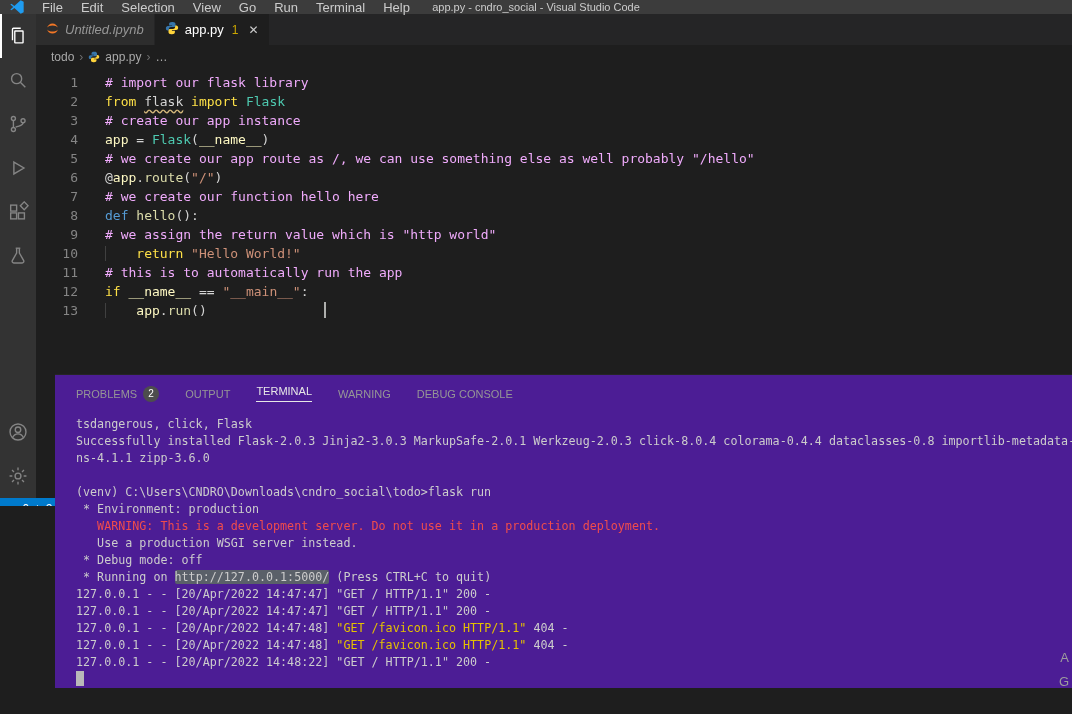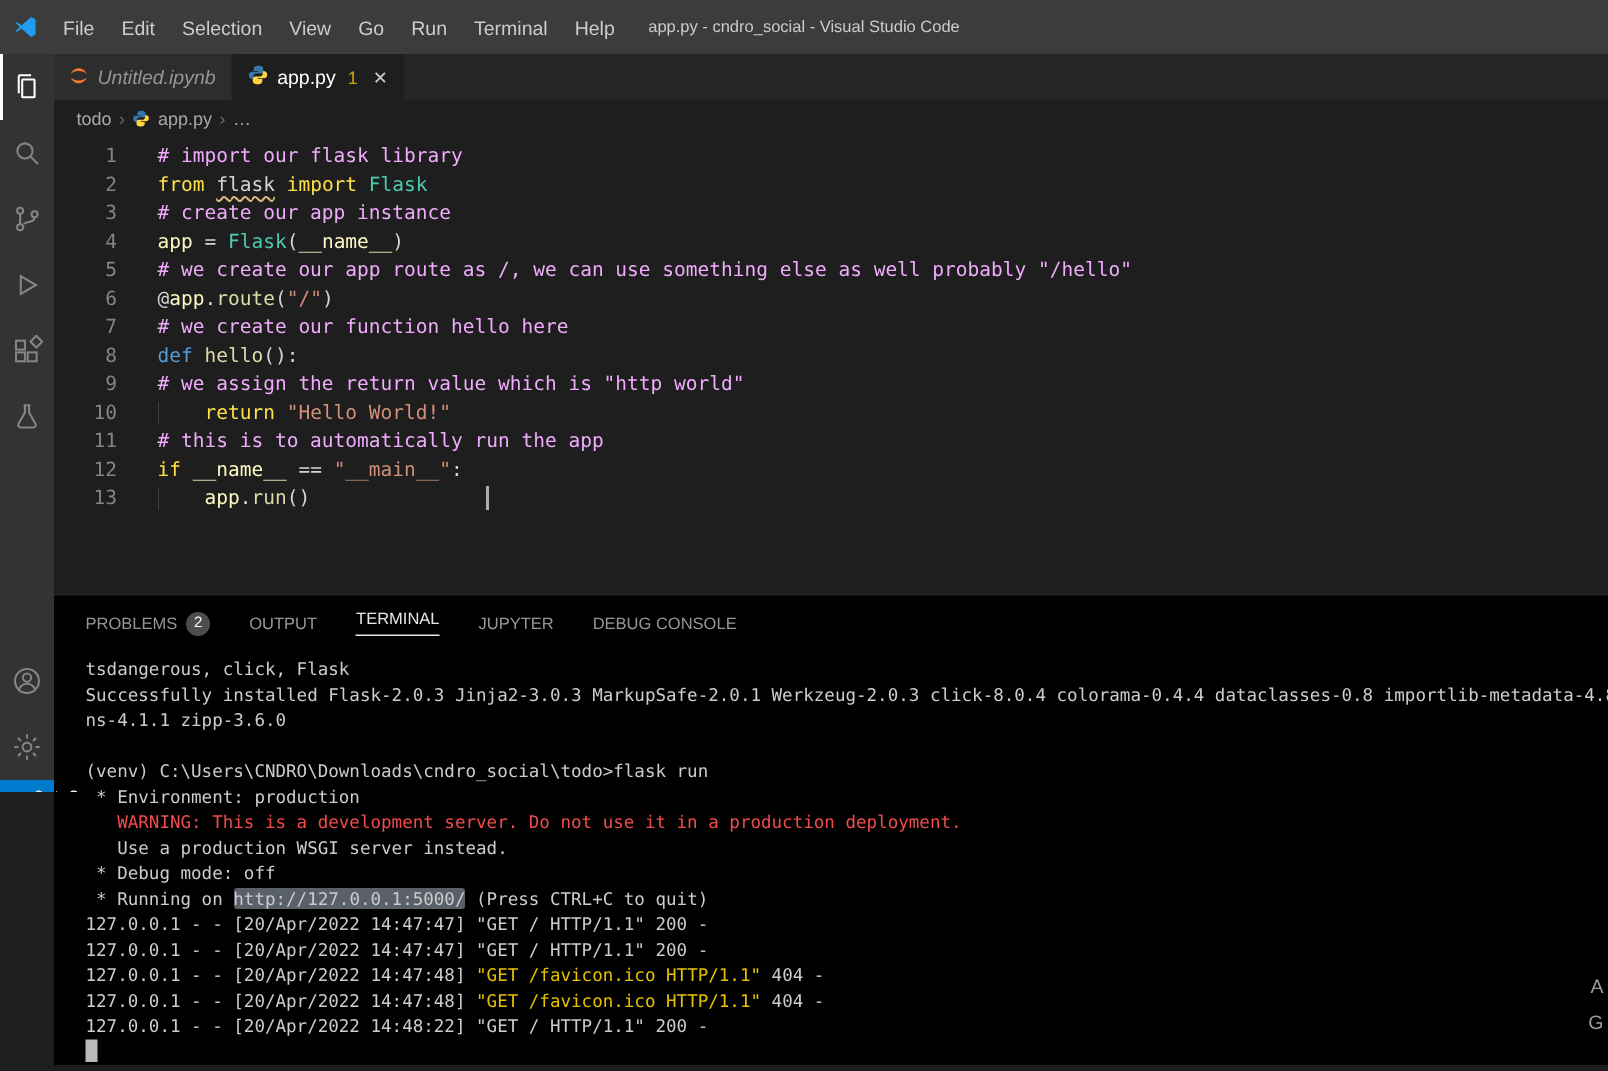--- a/index.html
+++ b/index.html
@@ -1,20 +1,20 @@
 <!DOCTYPE html>
 <html><head>
 <meta charset="utf-8">
 <style>
   * { box-sizing: border-box; margin: 0; padding: 0; }
   html,body { width:1072px; height:714px; overflow:hidden; background:#1e1e1e;
     font-family:"Liberation Sans", sans-serif; position:relative; }
 
   
-  .titlebar { height:36px; background:#3c3c3c; display:flex; align-items:center;
+  .titlebar { height:14px; background:#3c3c3c; display:flex; align-items:center;
     color:#cccccc; font-size:13px; position:relative; }
   .vscode-logo { display:flex; align-items:center; margin:0 8px 0 9px; }
   .menubar { display:flex; }
   .menu-item { padding:0 9px; cursor:default; }
   .window-title { position:absolute; left:50%; transform:translateX(-50%);
     font-size:11px; color:#cccccc; white-space:nowrap; }
 
   
   .main { display:flex; height:484px; }
 
@@ -52,22 +52,22 @@
   .tk-comment{color:#f0abfc} .tk-kw{color:#fde047} .tk-kwblue{color:#569cd6}
   .tk-func{color:#dcdcaa} .tk-var{color:#fef9c3} .tk-class{color:#4ec9b0}
   .tk-str{color:#ce9178} .tk-plain{color:#d4d4d4}
   .tk-squiggle{ text-decoration:underline; text-decoration-style:wavy;
     text-decoration-color:#d7ba7d; text-underline-offset:3px; }
   .tk-guide{ box-shadow: inset 1px 0 0 #404040; }
   .tk-cursor{ display:inline-block; width:2px; height:16px; background:#aeafad;
     vertical-align:text-bottom; }
 
   
-  .panel { height:316px; background:#000000; border-top:1px solid #252526;
-    display:flex; flex-direction:column; }
+  .panel { height:316px; background:#4c1d95; border-top:1px solid #252526;
+    display:flex; flex-direction:column;margin-left:19px; }
   .panel-tabs { height:35px; display:flex; align-items:center; gap:26px; padding-left:21px;
     font-size:11px; color:#969696; flex-shrink:0; }
   .panel-tab { display:flex; align-items:center; gap:6px; height:100%; padding-top:2px; }
   .panel-tab.active { color:#e7e7e7; }
   .panel-tab.active .panel-tab-label { border-bottom:1px solid #e7e7e7; padding-bottom:4px; }
   .problems-badge { background:#4d4d4d; color:#ffffff; width:16px; height:16px;
     border-radius:50%; display:inline-flex; align-items:center; justify-content:center;
     font-size:10px; }
 
   .terminal { flex:1; padding:6px 0 0 21px; font-family:"DejaVu Sans Mono", monospace;
@@ -234,21 +234,21 @@
           <span class="panel-tab-label">PROBLEMS</span>
           <span class="problems-badge">2</span>
         </div>
         <div class="panel-tab">
           <span class="panel-tab-label">OUTPUT</span>
         </div>
         <div class="panel-tab active">
           <span class="panel-tab-label">TERMINAL</span>
         </div>
         <div class="panel-tab">
-          <span class="panel-tab-label">JUPYTER</span>
+          <span class="panel-tab-label">WARNING</span>
         </div>
         <div class="panel-tab">
           <span class="panel-tab-label">DEBUG CONSOLE</span>
         </div>
       </div>
       <div class="terminal">
           <div class="term-line"><span>tsdangerous, click, Flask</span></div>
           <div class="term-line"><span>Successfully installed Flask-2.0.3 Jinja2-3.0.3 MarkupSafe-2.0.1 Werkzeug-2.0.3 click-8.0.4 colorama-0.4.4 dataclasses-0.8 importlib-metadata-4.8</span></div>
           <div class="term-line"><span>ns-4.1.1 zipp-3.6.0</span></div>
           <div class="term-line"><span></span></div>

